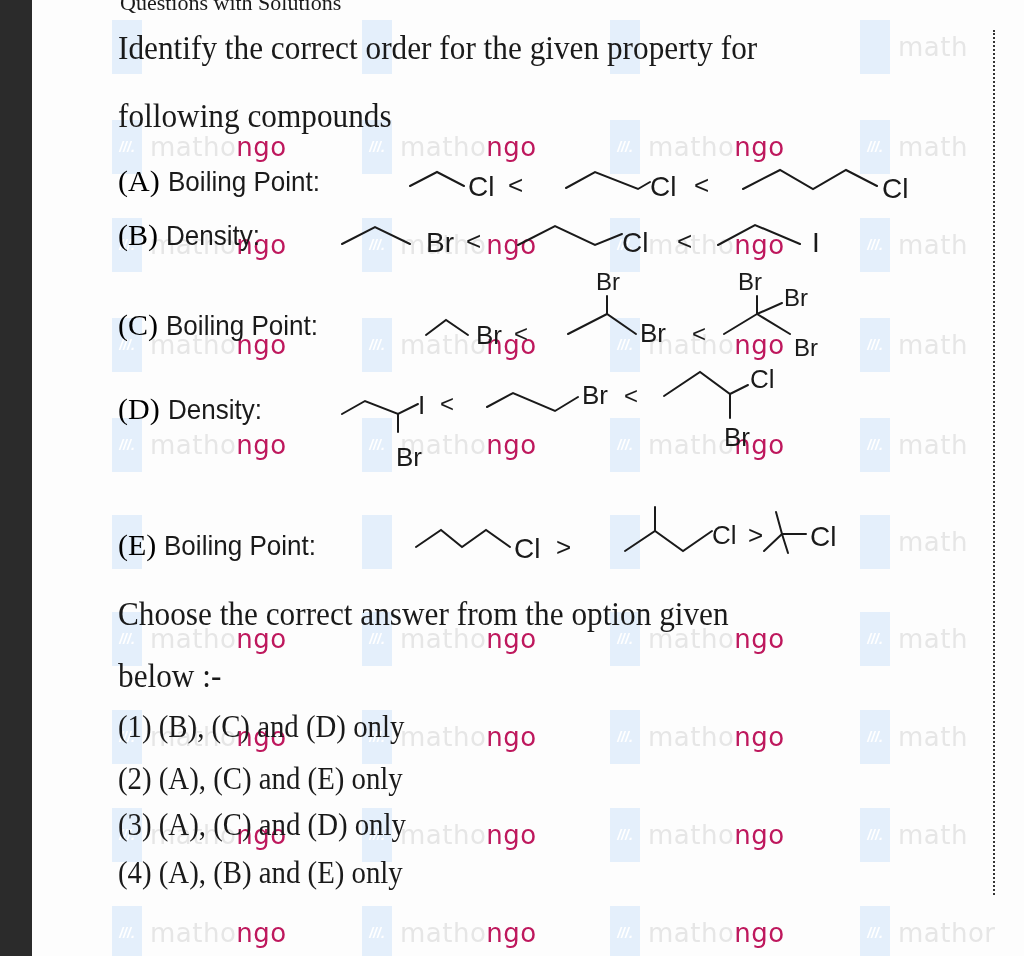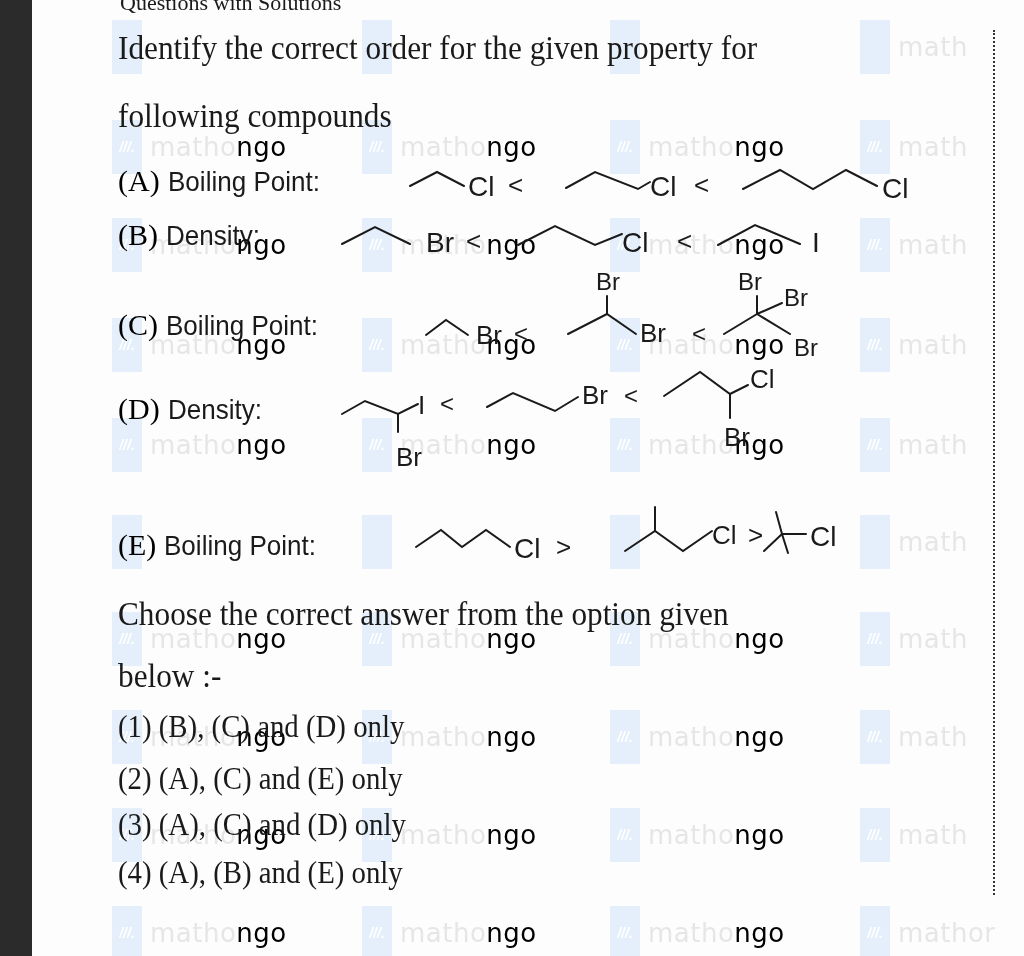--- a/index.html
+++ b/index.html
@@ -32,21 +32,21 @@
   .wm-box {
     width: 30px; height: 54px; background: #e4effb;
     display: flex; align-items: center; justify-content: center;
     color: #ffffff; font-family: "Liberation Sans", sans-serif;
     font-weight: bold; font-style: italic; font-size: 14px;
   }
   .wm-text {
     font-family: "DejaVu Sans", sans-serif; font-size: 26px; color: #e6e6e6;
     letter-spacing: 0.5px;
   }
-  .wm-text .go { color: #000000; }
+  .wm-text .go { color: #be185d; }
 
   .serif {
     font-family: "Liberation Serif", serif; color: #1a1a1a;
   }
   .q-text {
     position: absolute; left: 118px; font-size: 34px; line-height: 40px;
     white-space: nowrap; transform: scaleX(0.92); transform-origin: left top;
   }
   .opt-label {
     position: absolute; left: 118px; font-size: 30px; white-space: nowrap;

